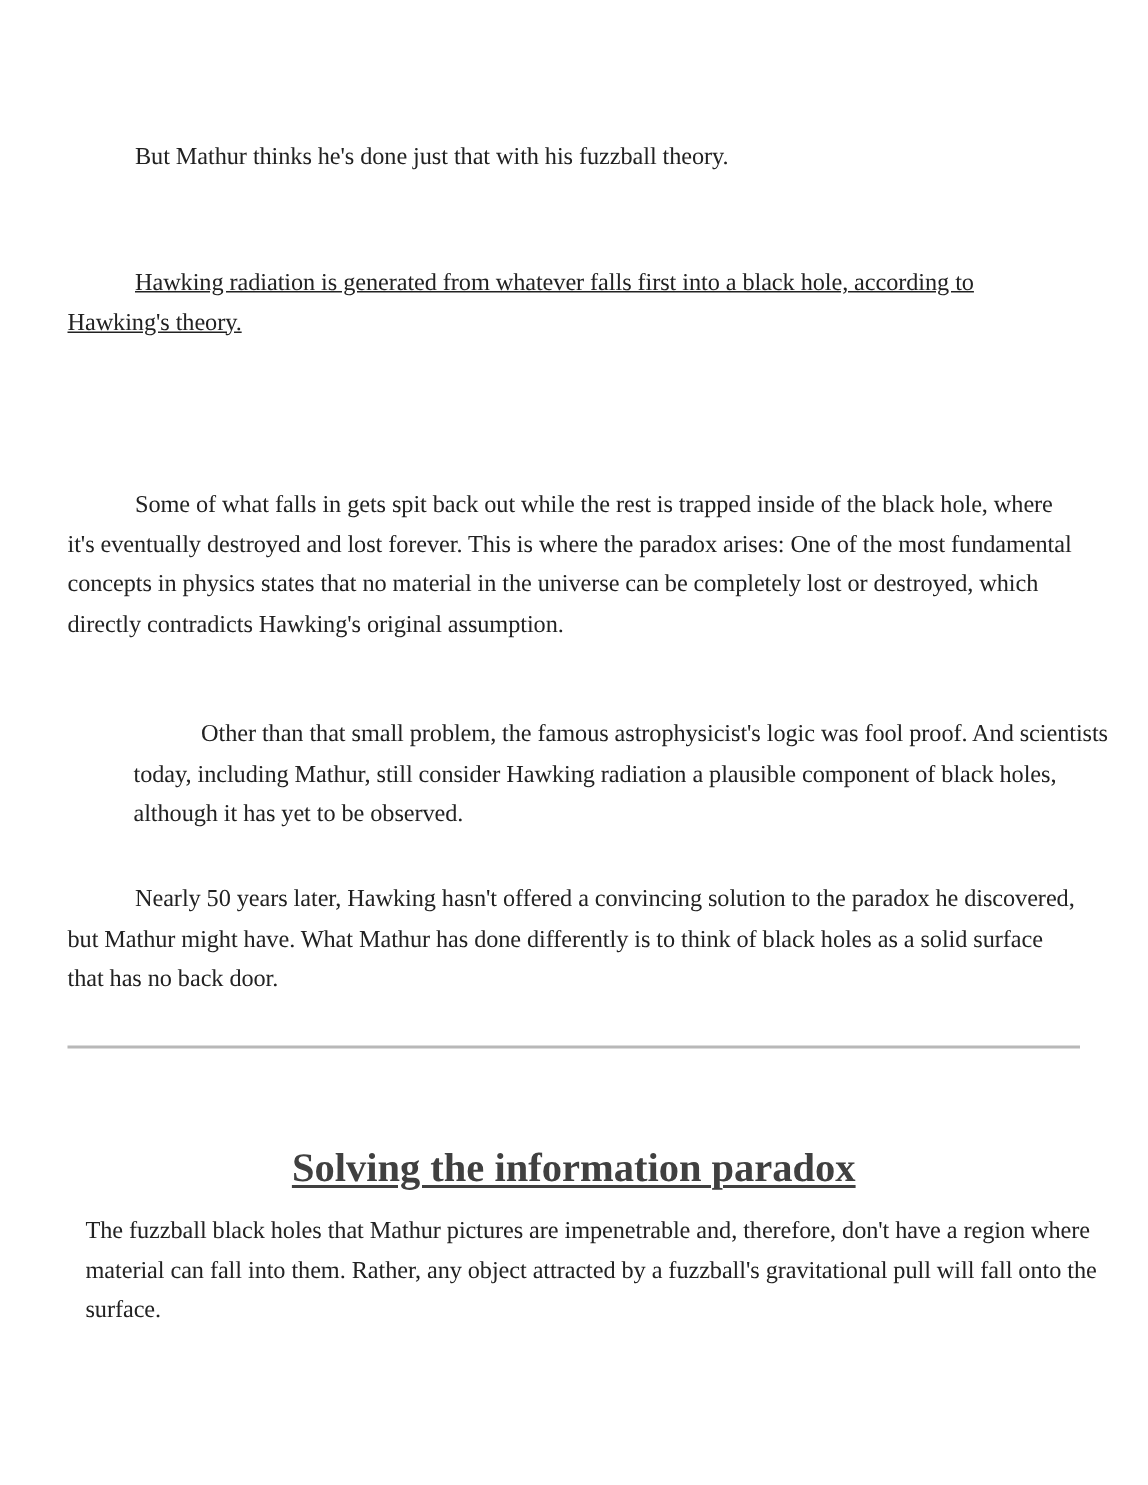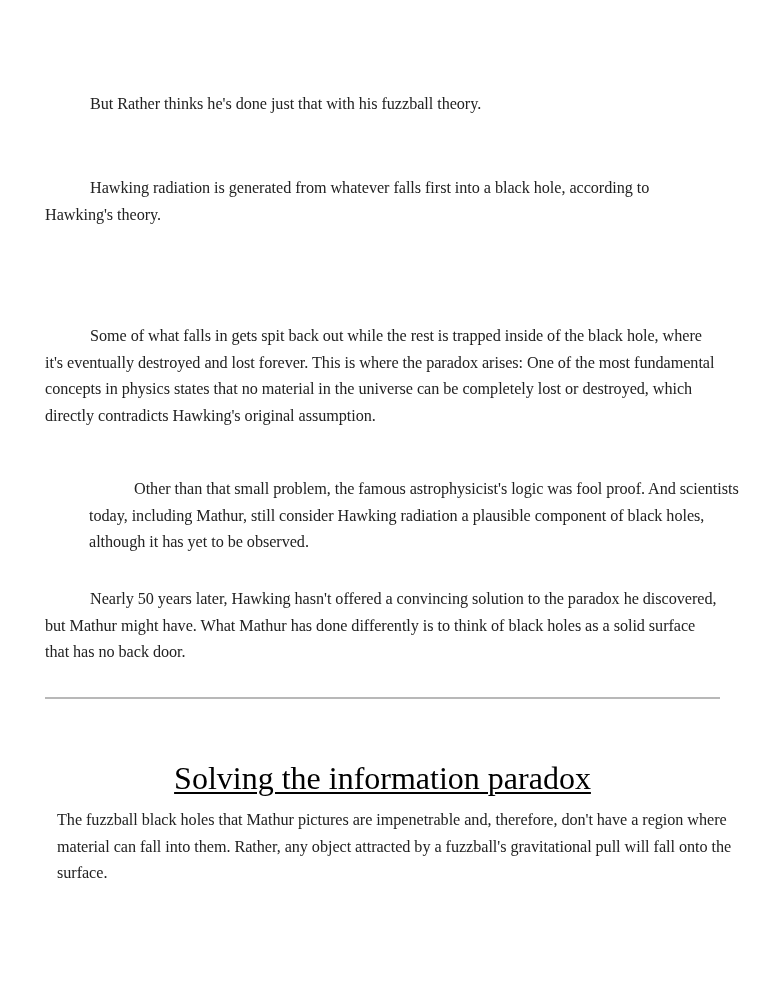--- a/index.html
+++ b/index.html
@@ -39,43 +39,43 @@
       width: 675px;
       height: 2px;
       background: #b8b8b8;
     }
     .heading {
       position: absolute;
       left: 0;
       width: 675px;
       top: 760px;
       text-align: center;
-      font-size: 32px;
-      font-weight: normal;
+      font-size: 27px;
+      font-weight: bold;
       line-height: 36px;
       margin: 0;
-      color: #000000;
+      color: #404040;
     }
     .heading span {
       text-decoration: underline;
       text-decoration-thickness: 2px;
       text-underline-offset: 3px;
     }
     .para.noindent {
       text-indent: 0;
       margin-left: 12px;
     }
   </style>
 </head>
 <body>
 
 <div class="page">
-  <p class="para" style="top:91px;">But Rather thinks he's done just that with his fuzzball theory.</p>
+  <p class="para" style="top:91px;">But Mathur thinks he's done just that with his fuzzball theory.</p>
 
-  <p class="para" style="top:175px;">Hawking radiation is generated from whatever falls first into a black hole, according to Hawking's theory.</p>
+  <p class="para" style="top:175px;text-decoration:underline;">Hawking radiation is generated from whatever falls first into a black hole, according to Hawking's theory.</p>
 
   <p class="para" style="top:285px;margin-top:38px;">Some of what falls in gets spit back out while the rest is trapped inside of the black hole, where it's eventually destroyed and lost forever. This is where the paradox arises: One of the most fundamental concepts in physics states that no material in the universe can be completely lost or destroyed, which directly contradicts Hawking's original assumption.</p>
 
   <p class="para" style="top:476px;margin-left:44px;">Other than that small problem, the famous astrophysicist's logic was fool proof. And scientists today, including Mathur, still consider Hawking radiation a plausible component of black holes, although it has yet to be observed.</p>
 
   <p class="para" style="top:586px;">Nearly 50 years later, Hawking hasn't offered a convincing solution to the paradox he discovered, but Mathur might have. What Mathur has done differently is to think of black holes as a solid surface that has no back door.</p>
 
   <div class="hr"></div>
 
   <h2 class="heading"><span>Solving the information paradox</span></h2>

